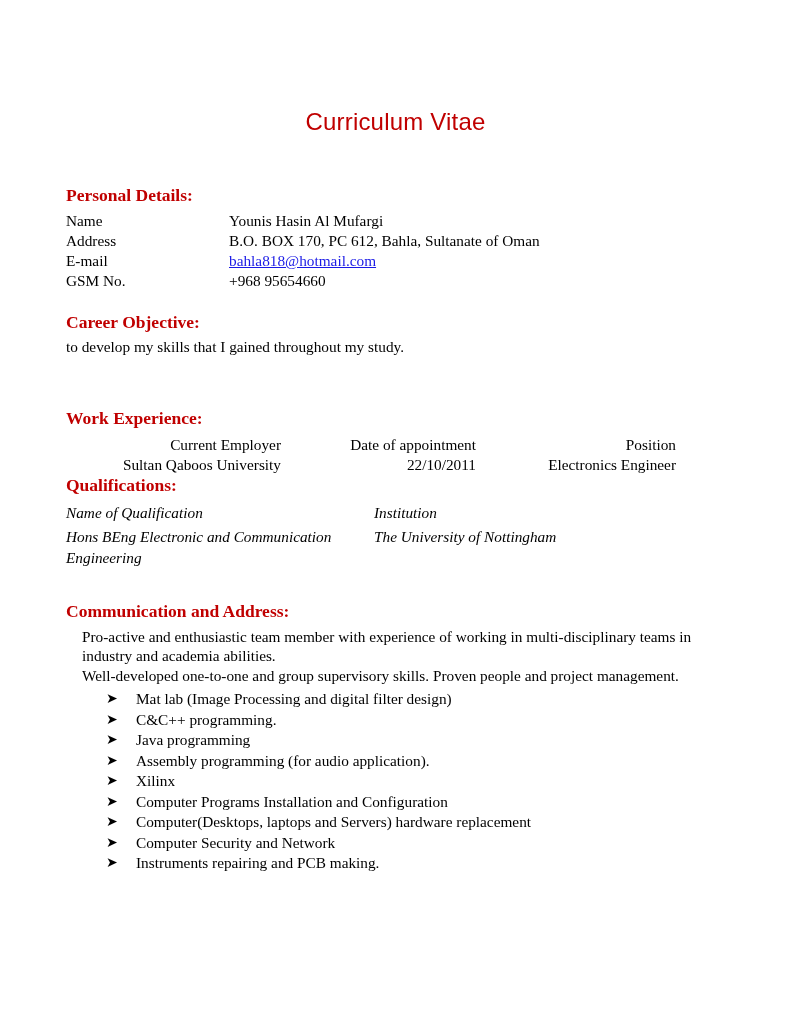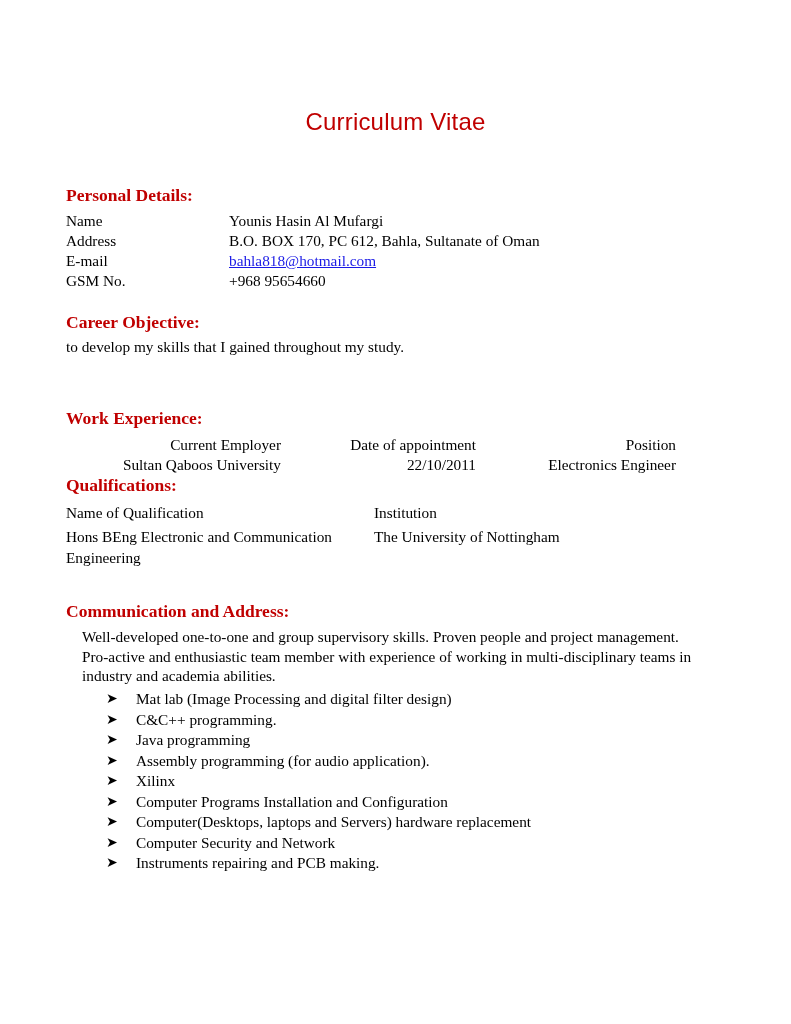--- a/index.html
+++ b/index.html
@@ -86,20 +86,21 @@
   .qual-table {
     margin-top: 6px;
     border-collapse: collapse;
     font-size: 15.3px;
     width: 620px;
   }
   .qual-table td {
     vertical-align: top;
     padding: 0 8px 3px 0;
     line-height: 21px;
+    font-style: italic;
   }
   .qual-col1 { width: 300px; }
   
   .comm-head { margin-top: 30px; }
   .comm-body {
     font-size: 15.3px;
     line-height: 19px;
     margin-top: 5px;
     padding-left: 16px;
   }
@@ -186,22 +187,22 @@
       </tr>
       <tr>
         <td class="qual-col1">Hons  BEng Electronic and Communication Engineering</td>
         <td>The University of  Nottingham</td>
       </tr>
     </tbody>
       </table>
 
     <div class="section-head comm-head">Communication and Address:</div>
     <div class="comm-body">
+      <p>Pro-active and enthusiastic team member with experience of working in multi-disciplinary teams in industry and academia abilities.</p>
       <p>Well-developed one-to-one and group supervisory skills. Proven people and project management.</p>
-      <p>Pro-active and enthusiastic team member with experience of working in multi-disciplinary teams in industry and academia abilities.</p>
     </div>
 
     <ul class="skills-list">
       <li><span class="bullet-arrow">➤</span><span>Mat lab (Image Processing and digital filter design)</span></li>
       <li><span class="bullet-arrow">➤</span><span>C&amp;C++ programming.</span></li>
       <li><span class="bullet-arrow">➤</span><span>Java programming</span></li>
       <li><span class="bullet-arrow">➤</span><span>Assembly programming (for audio application).</span></li>
       <li><span class="bullet-arrow">➤</span><span>Xilinx</span></li>
       <li><span class="bullet-arrow">➤</span><span>Computer Programs Installation and Configuration</span></li>
       <li><span class="bullet-arrow">➤</span><span>Computer(Desktops, laptops and Servers) hardware replacement</span></li>

